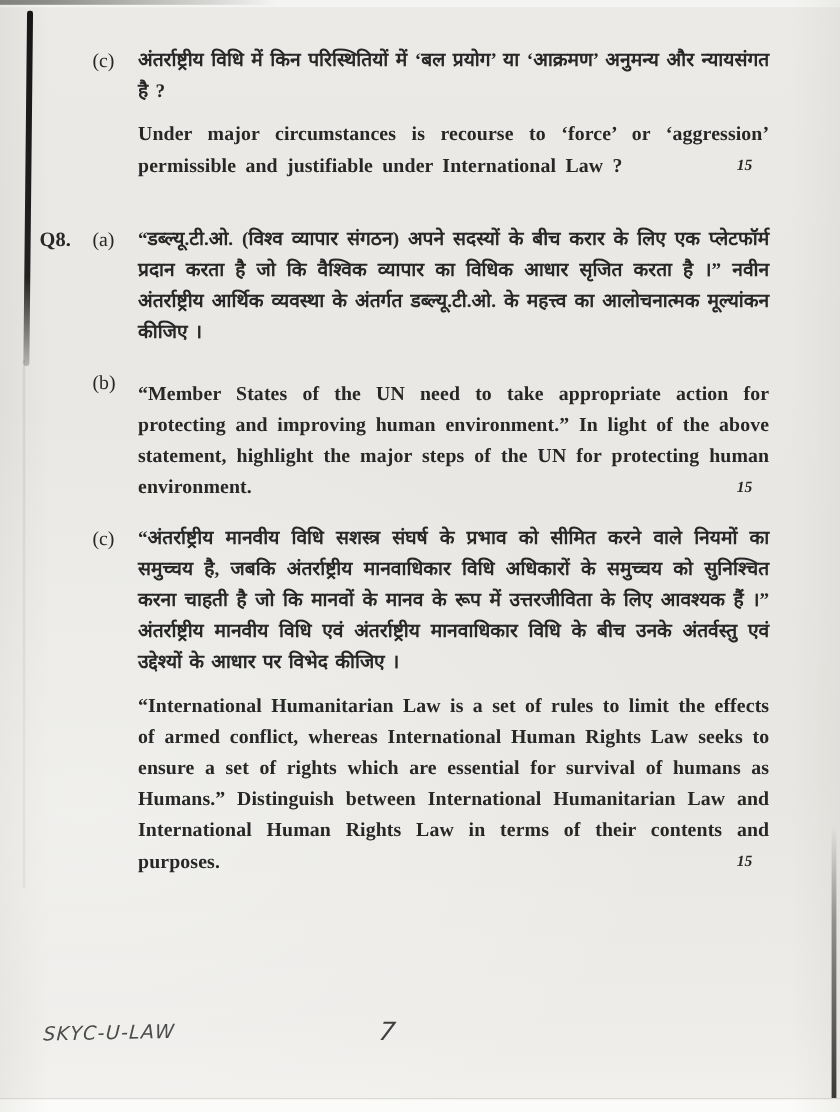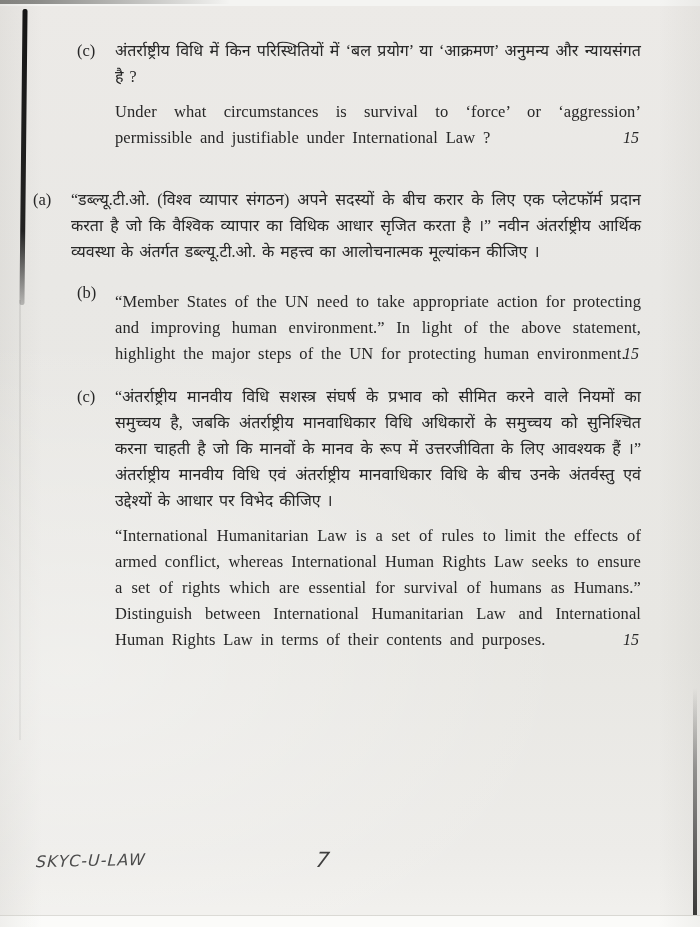--- a/index.html
+++ b/index.html
@@ -58,37 +58,37 @@
   }
   .q-row{ display:flex; }
   .q-num{
     width:44px; flex:0 0 44px;
     font-weight:bold; font-size:17px; line-height:26px;
   }
   .q-sub{
     width:38px; flex:0 0 38px;
     font-size:16.5px; line-height:26px;
   }
-  .q-body{ flex:1; }
+  .q-body{ flex:1;font-weight:bold; }
   .q-hindi{
     font-size:16px; line-height:26px;
     text-align:justify;
     word-spacing:2px;
   }
   .q-english{
     position:relative;
     margin-top:9px;
     font-size:16.5px; line-height:26px;
     text-align:justify;
     word-spacing:3.5px; letter-spacing:0.1px;
     padding-right:0;
   }
   .q-marks{
-    position:absolute; right:2px; bottom:0;
-    font-style:italic; font-size:16px;
+    position:absolute; right:14px; bottom:0;
+    font-style:italic; font-size:13px;
     word-spacing:normal; letter-spacing:0;
   }
   .row-1{ margin-bottom:36px; }
   .row-2{ margin-bottom:15px; }
   .row-3{ margin-bottom:17px; }
 
   
   .footer-code{
     position:absolute; left:36px; top:851px;
     font-family:"DejaVu Sans","Liberation Sans",sans-serif;
@@ -118,27 +118,28 @@
   <div class="artifact-shade"></div>
 
   <div class="questions">
 
     <div class="q-row row-1">
       <div class="q-num"></div>
       <div class="q-sub">(c)</div>
       <div class="q-body">
         <div class="q-hindi">अंतर्राष्ट्रीय विधि में किन परिस्थितियों में ‘बल प्रयोग’ या ‘आक्रमण’ अनुमन्य और न्यायसंगत है ?</div>
         <div class="q-english">
-          <span>Under what circumstances is survival to ‘force’ or ‘aggression’ permissible and justifiable under International Law ?</span>
+          <span>Under major circumstances is recourse to ‘force’ or ‘aggression’ permissible and justifiable under International Law ?</span>
           <span class="q-marks">15</span>
         </div>
       </div>
     </div>
 
     <div class="q-row row-2">
+      <div class="q-num">Q8.</div>
       <div class="q-sub">(a)</div>
       <div class="q-body">
         <div class="q-hindi">“डब्ल्यू.टी.ओ. (विश्व व्यापार संगठन) अपने सदस्यों के बीच करार के लिए एक प्लेटफॉर्म प्रदान करता है जो कि वैश्विक व्यापार का विधिक आधार सृजित करता है ।” नवीन अंतर्राष्ट्रीय आर्थिक व्यवस्था के अंतर्गत डब्ल्यू.टी.ओ. के महत्त्व का आलोचनात्मक मूल्यांकन कीजिए ।</div>
       </div>
     </div>
 
     <div class="q-row row-3">
       <div class="q-num"></div>
       <div class="q-sub">(b)</div>
       <div class="q-body">

